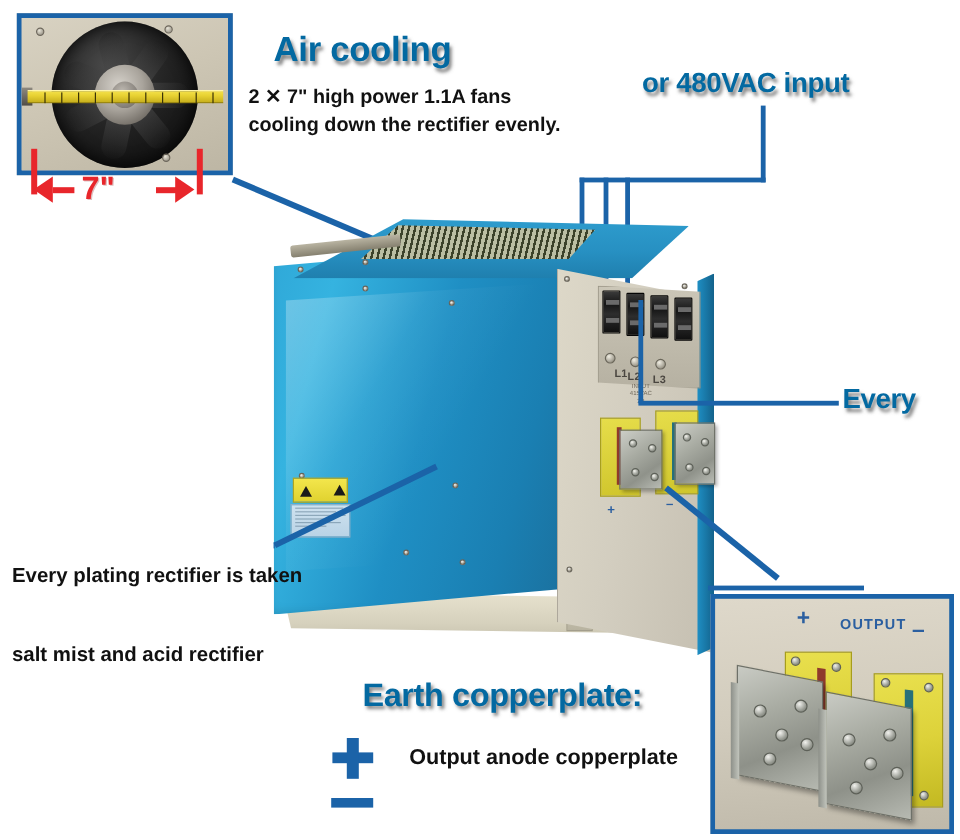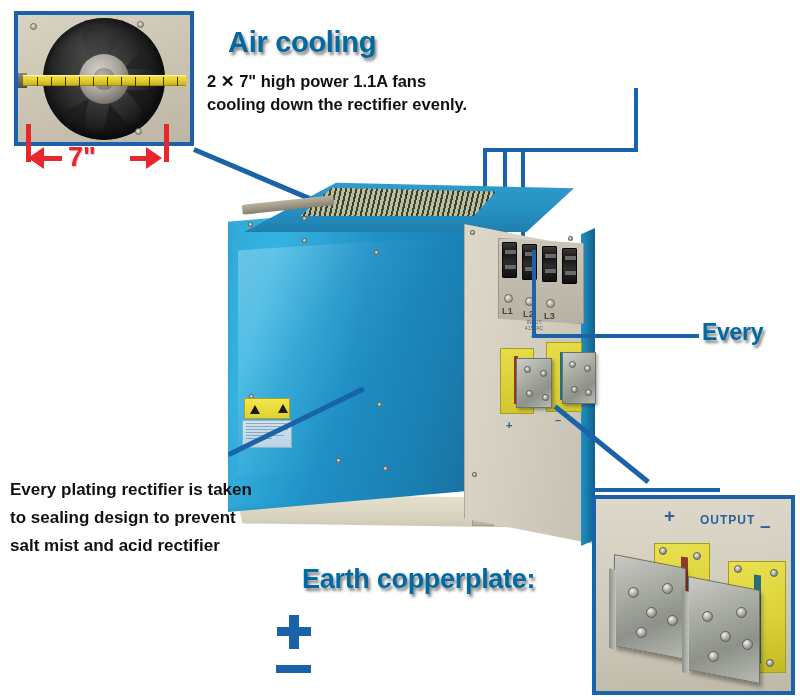--- a/index.html
+++ b/index.html
@@ -351,20 +351,21 @@
     <div class="dim-arrow left" style="left:28px;  top:7px;"></div>
     <div class="dim-arrow right" style="left:146px; top:7px;"></div>
     <div id="dim-label" style="left:68px; top:2px;">7"</div>
   </div>
 
   <div class="callout-title" style="left:228px; top:26px; font-size:29px;">Air cooling</div>
   <div class="callout-body" style="left:207px; top:70px; width:268px; font-size:16.5px;">2 ✕ 7" high power 1.1A fans cooling down the rectifier evenly.</div>
 
   <div class="lead-diag" style="left:194px; top:147px; width:152px; transform: rotate(23deg);"></div>
 
+  <div class="callout-title" style="left:535px; top:56px; font-size:23px;">or 480VAC input</div>
 
   <div class="lead lead-v" style="left:634px; top:88px;  height:64px;"></div>
   <div class="lead lead-h" style="left:483px; top:148px; width:155px;"></div>
   <div class="lead lead-v" style="left:483px; top:148px; height:114px;"></div>
   <div class="lead lead-v" style="left:503px; top:148px; height:110px;"></div>
   <div class="lead lead-v" style="left:521px; top:148px; height:104px;"></div>
 
   <div id="unit">
 
     <div class="u-part" id="base"></div>
@@ -410,21 +411,21 @@
     </div>
     <div class="breaker" style="left:334px; top:72px;">
       <span class="breaker-slot" style="top:7px;"></span>
         <span class="breaker-slot" style="top:22px;"></span>
     </div>
 
     <div class="lug" style="left:276px; top:118px;"></div>
     <div class="lug" style="left:297px; top:121px;"></div>
     <div class="lug" style="left:318px; top:123px;"></div>
 
-    <div class="lname" style="left:274px; top:130px;">L1</div>
+    <div class="lname" style="left:284px; top:130px;">L1</div>
     <div class="lname" style="left:295px; top:133px;">L2</div>
     <div class="lname" style="left:316px; top:135px;">L3</div>
     <div id="input-spec" style="left:286px; top:143px; white-space:pre-line;">INPUT
 415VAC
 3P</div>
 
     <div class="u-yellow" style="left:272px; top:172px; width:34px; height:66px;"></div>
     <div class="u-yellow" style="left:318px; top:166px; width:36px; height:70px;"></div>
     <div class="red-edge" style="left:286px; top:180px; width:4px; height:48px;"></div>
     <div class="teal-edge" style="left:332px; top:176px; width:4px; height:48px;"></div>
@@ -452,30 +453,30 @@
       <div class="spec-line" style="width:30px"></div>
       <div class="spec-line" style="width:38px"></div>
       <div class="spec-line" style="width:26px"></div>
     </div>
   </div>
 
   <div class="callout-title" style="left:702px; top:319px; font-size:23px;">Every</div>
   <div class="lead lead-h" style="left:532px; top:334px; width:167px;"></div>
   <div class="lead lead-v" style="left:532px; top:250px; height:86px;"></div>
 
-  <div class="callout-body" style="left:10px; top:478px; font-size:17px;">Every plating rectifier is taken</div>
-  <div class="callout-body" style="left:10px; top:506px; font-size:17px;">to sealing design to prevent</div>
+  <div class="callout-body" style="left:10px; top:468px; font-size:17px;">Every plating rectifier is taken</div>
   <div class="callout-body" style="left:10px; top:534px; font-size:17px;">salt mist and acid rectifier</div>
   <div class="lead-diag" style="left:229px; top:452px; width:150px; transform: rotate(-26deg);"></div>
   <div class="lead-diag" style="left:228px; top:452px; width:1px;"></div>
 
   <div class="callout-title" style="left:302px; top:564px; font-size:27px;">Earth copperplate:</div>
 
   <div class="legend-plus" style="left:277px; top:627px; width:34px; height:9px;"></div>
   <div class="legend-plus" style="left:289px; top:615px; width:10px; height:34px;"></div>
+  <div class="legend-row-text" style="left:341px; top:621px; font-size:18px;">Output anode copperplate</div>
 
   <div class="legend-minus" style="left:276px; top:665px; width:35px; height:8px;"></div>
 
   <div class="lead-diag" style="left:555px; top:404px; width:120px; transform: rotate(39deg);"></div>
   <div class="lead lead-h" style="left:590px; top:488px; width:130px;"></div>
 
   <div class="photo-frame" id="output-photo">
     <div class="op-bg"></div>
     <div class="op-mark" style="left:68px; top:6px; font-size:19px;">+</div>
     <div class="op-mark" style="left:104px; top:14px; font-size:12px; letter-spacing:1px;">OUTPUT</div>

